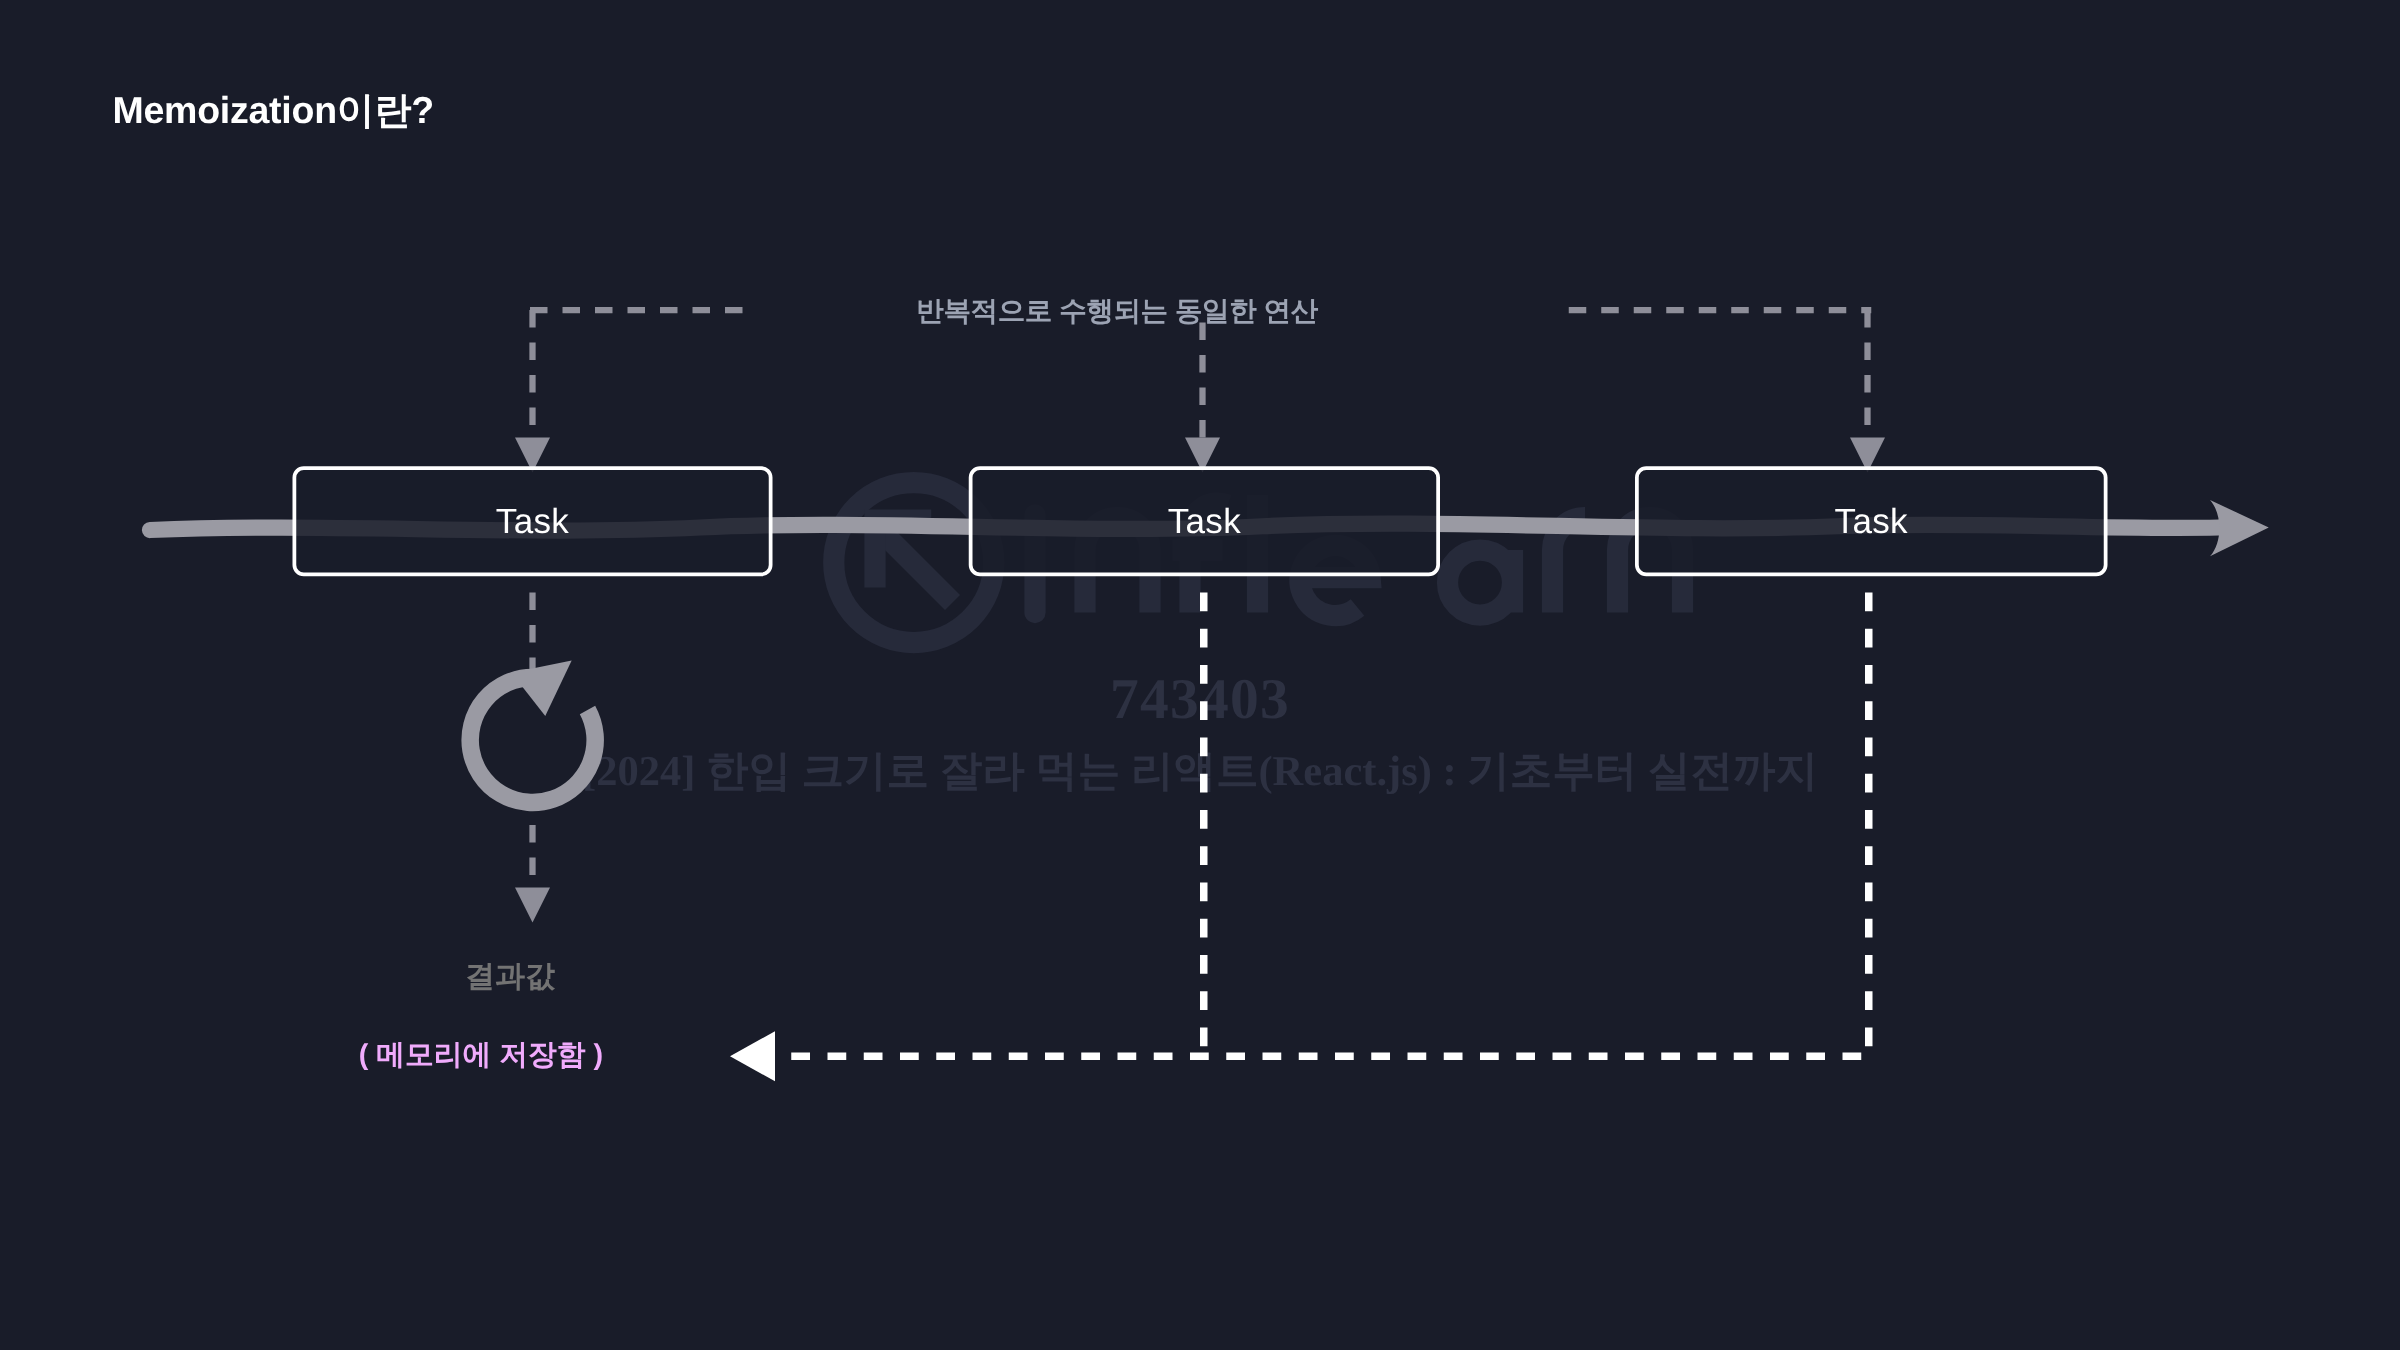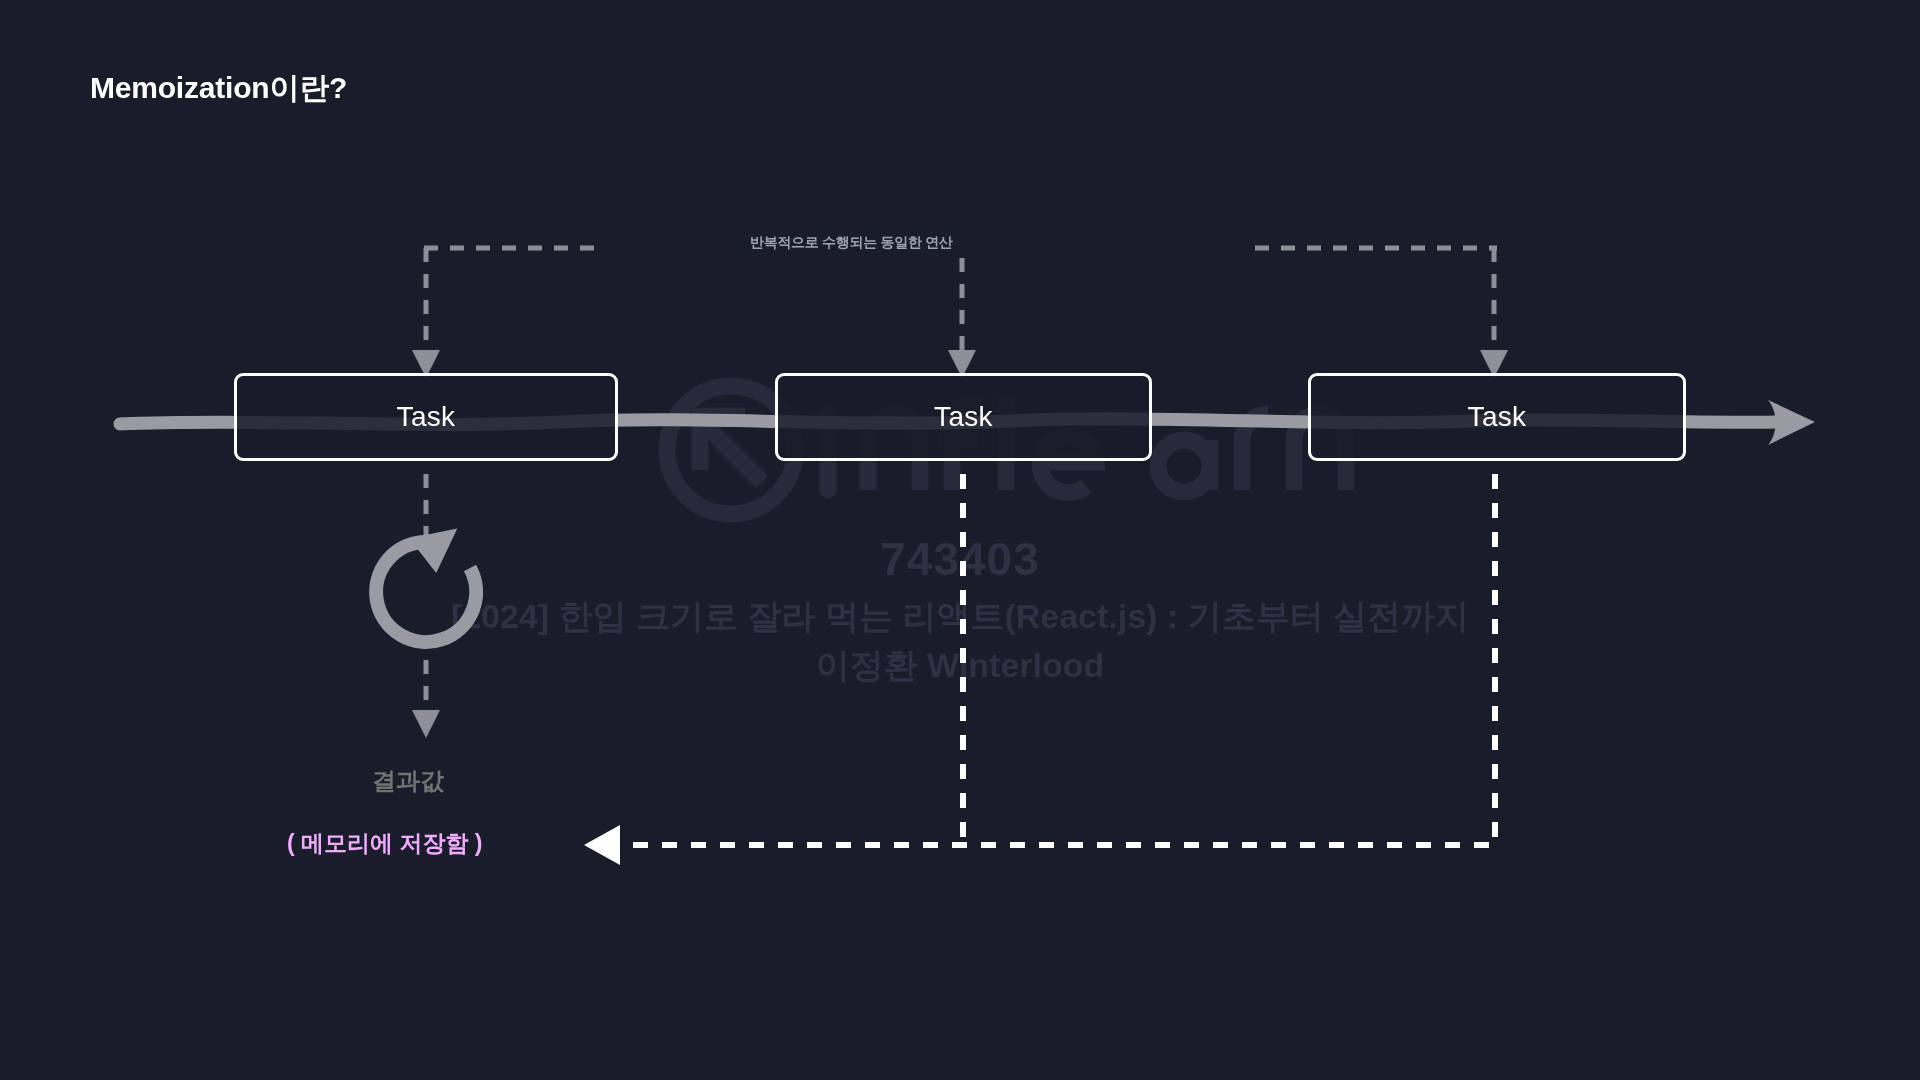--- a/index.html
+++ b/index.html
@@ -13,21 +13,21 @@
 
   
   #slide-title {
     position:absolute; left:90px; top:68px;
     font-size:30px; font-weight:bold; color:#ffffff;
     letter-spacing:-0.2px; white-space:nowrap;
   }
 
   
   .layer { position:absolute; left:0; top:0; width:1920px; height:1080px; }
-  #wm-layer  { z-index:1; }
+  #wm-layer  { z-index:1;font-family:Liberation Serif, serif; }
   #line-layer{ z-index:2; }
   #box-layer { z-index:3; }
   #text-layer{ z-index:4; }
 
   
   .wm-text {
     position:absolute; width:100%; text-align:center;
     color:#2d3142; font-weight:bold; white-space:nowrap;
     user-select:none; pointer-events:none;
   }
@@ -43,22 +43,22 @@
     display:flex; align-items:center; justify-content:center;
     color:#ffffff; font-size:28px; letter-spacing:0.3px;
   }
   #task-1 { left:234px;  top:373px; width:384px; }
   #task-2 { left:775px;  top:373px; width:377px; }
   #task-3 { left:1308px; top:373px; width:378px; }
 
   
   #repeat-label {
     position:absolute; left:733px; top:234px;
-    font-size:14px; font-weight:bold; color:#9ca3b3;
-    white-space:nowrap; letter-spacing:-0.3px;margin-left:17px;
+    font-size:22px; font-weight:bold; color:#9ca3b3;
+    white-space:nowrap; letter-spacing:-0.3px;
   }
   #result-label {
     position:absolute; left:372px; top:765px;
     font-size:24px; font-weight:bold; color:#737373;
     white-space:nowrap;
   }
   #memory-label {
     position:absolute; left:287px; top:828px;
     font-size:23px; font-weight:bold; color:#f0abfc;
     white-space:nowrap;
@@ -90,21 +90,20 @@
 
         <path d="M1184 440 a26 26 0 1 0 0 52 a26 26 0 0 0 0 -52 M1210 440 L1210 490"></path>
 
         <path d="M1242 490 L1242 440 a26 26 0 0 1 26 -26"></path>
 
         <path d="M1294 490 L1294 440 a26 26 0 0 1 52 0 L1346 490"></path>
       </g>
     </svg>
     <div class="wm-text" id="wm-number">743403</div>
     <div class="wm-text" id="wm-course">[2024] 한입 크기로 잘라 먹는 리액트(React.js) : 기초부터 실전까지</div>
-    <div class="wm-text" id="wm-author">이정환 Winterlood</div>
   </div>
 
   <svg class="layer" id="line-layer" viewBox="0 0 1920 1080">
 
     <g>
       <path d="M120 424 C 260 418, 420 429, 560 422 C 700 415, 860 428, 1010 421
                C 1160 414, 1320 427, 1470 421 C 1580 417, 1680 424, 1775 422" stroke="#9a9aa3" stroke-width="13" fill="none" stroke-linecap="round"></path>
 
       <path d="M1768 400 L1815 422 L1768 445 C 1778 434, 1778 411, 1768 400 Z" fill="#9a9aa3"></path>
     </g>

